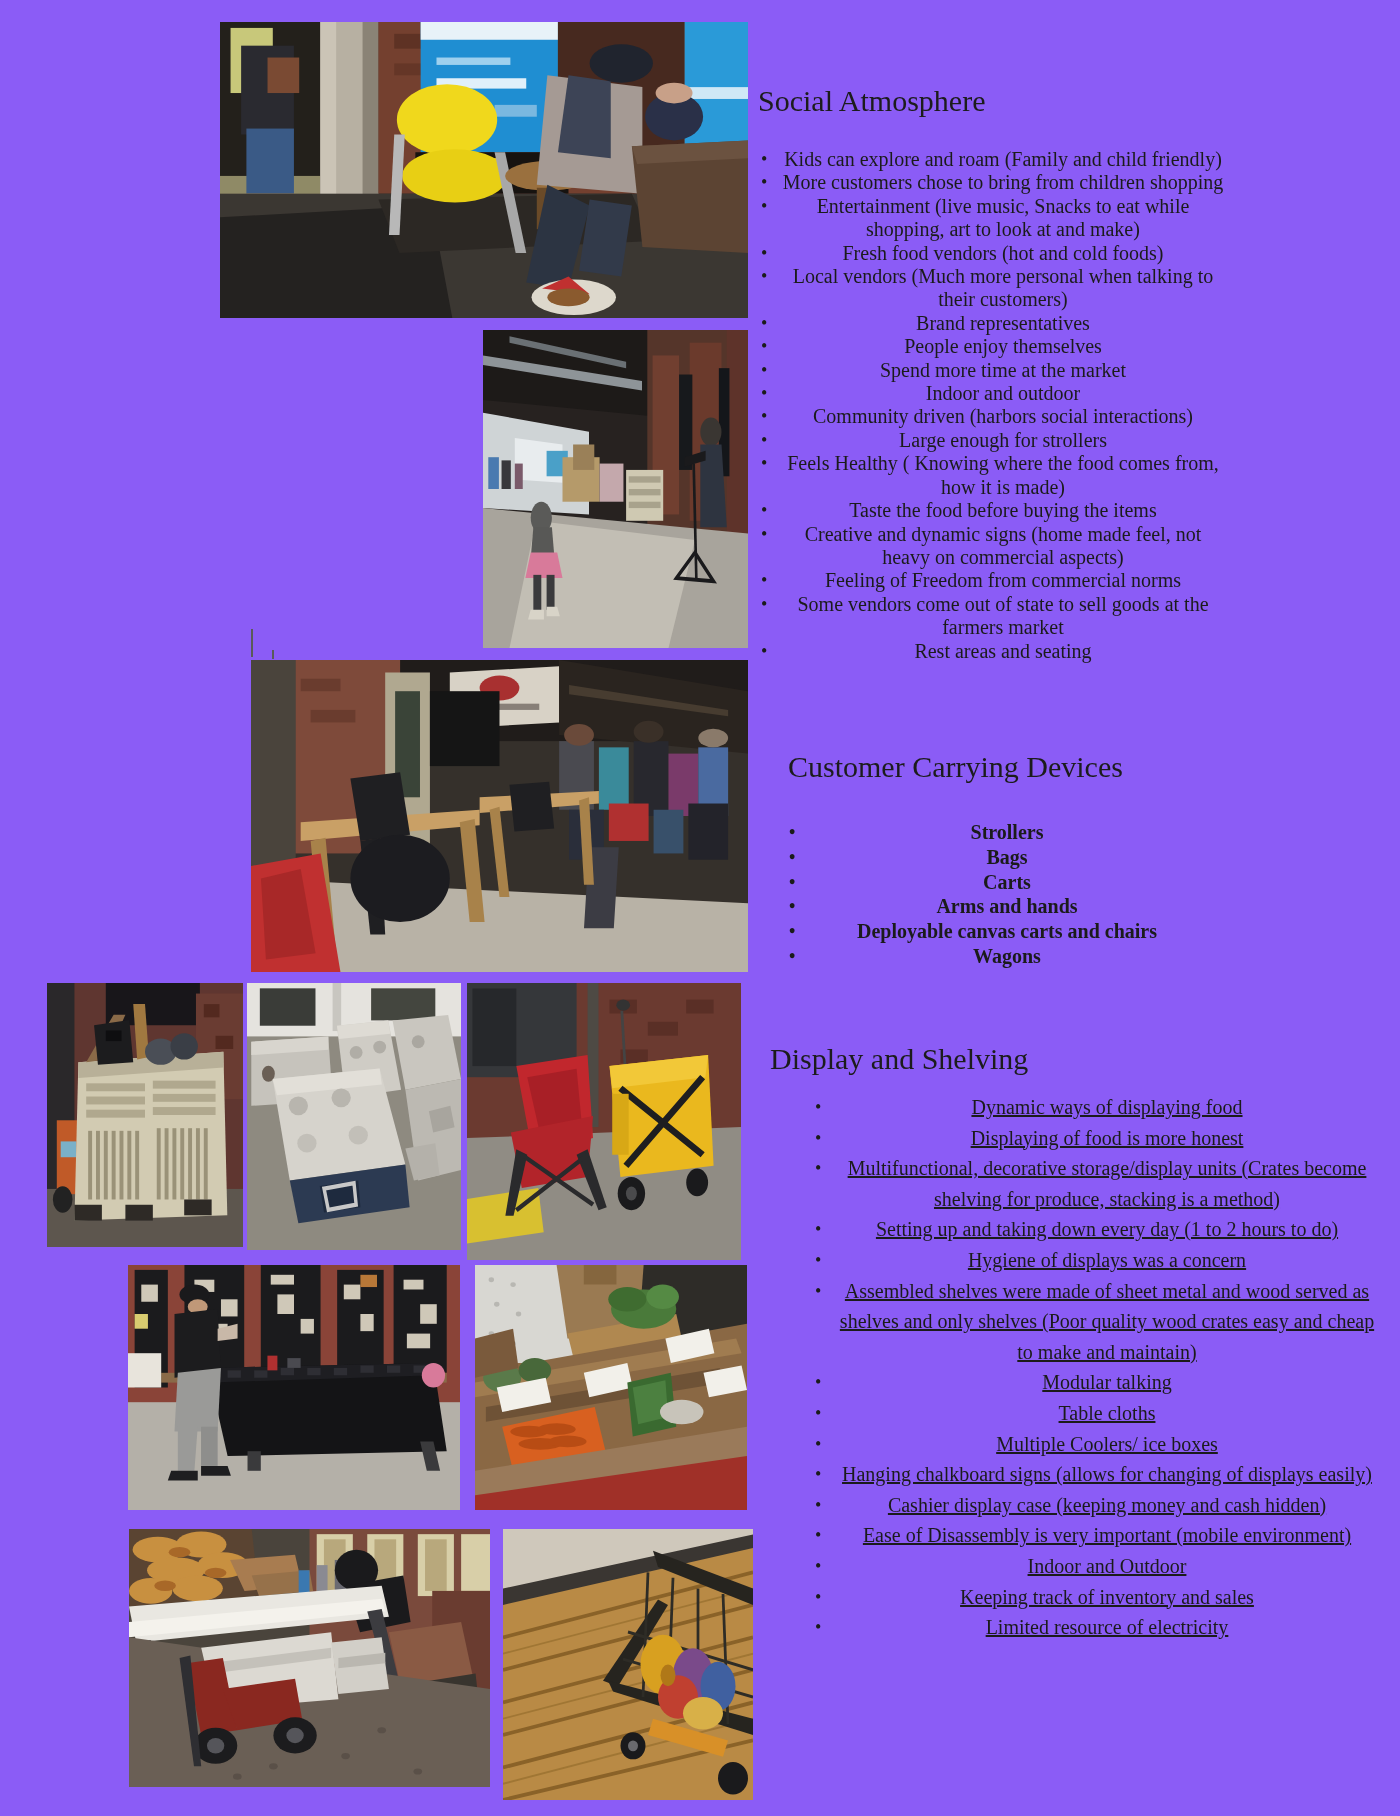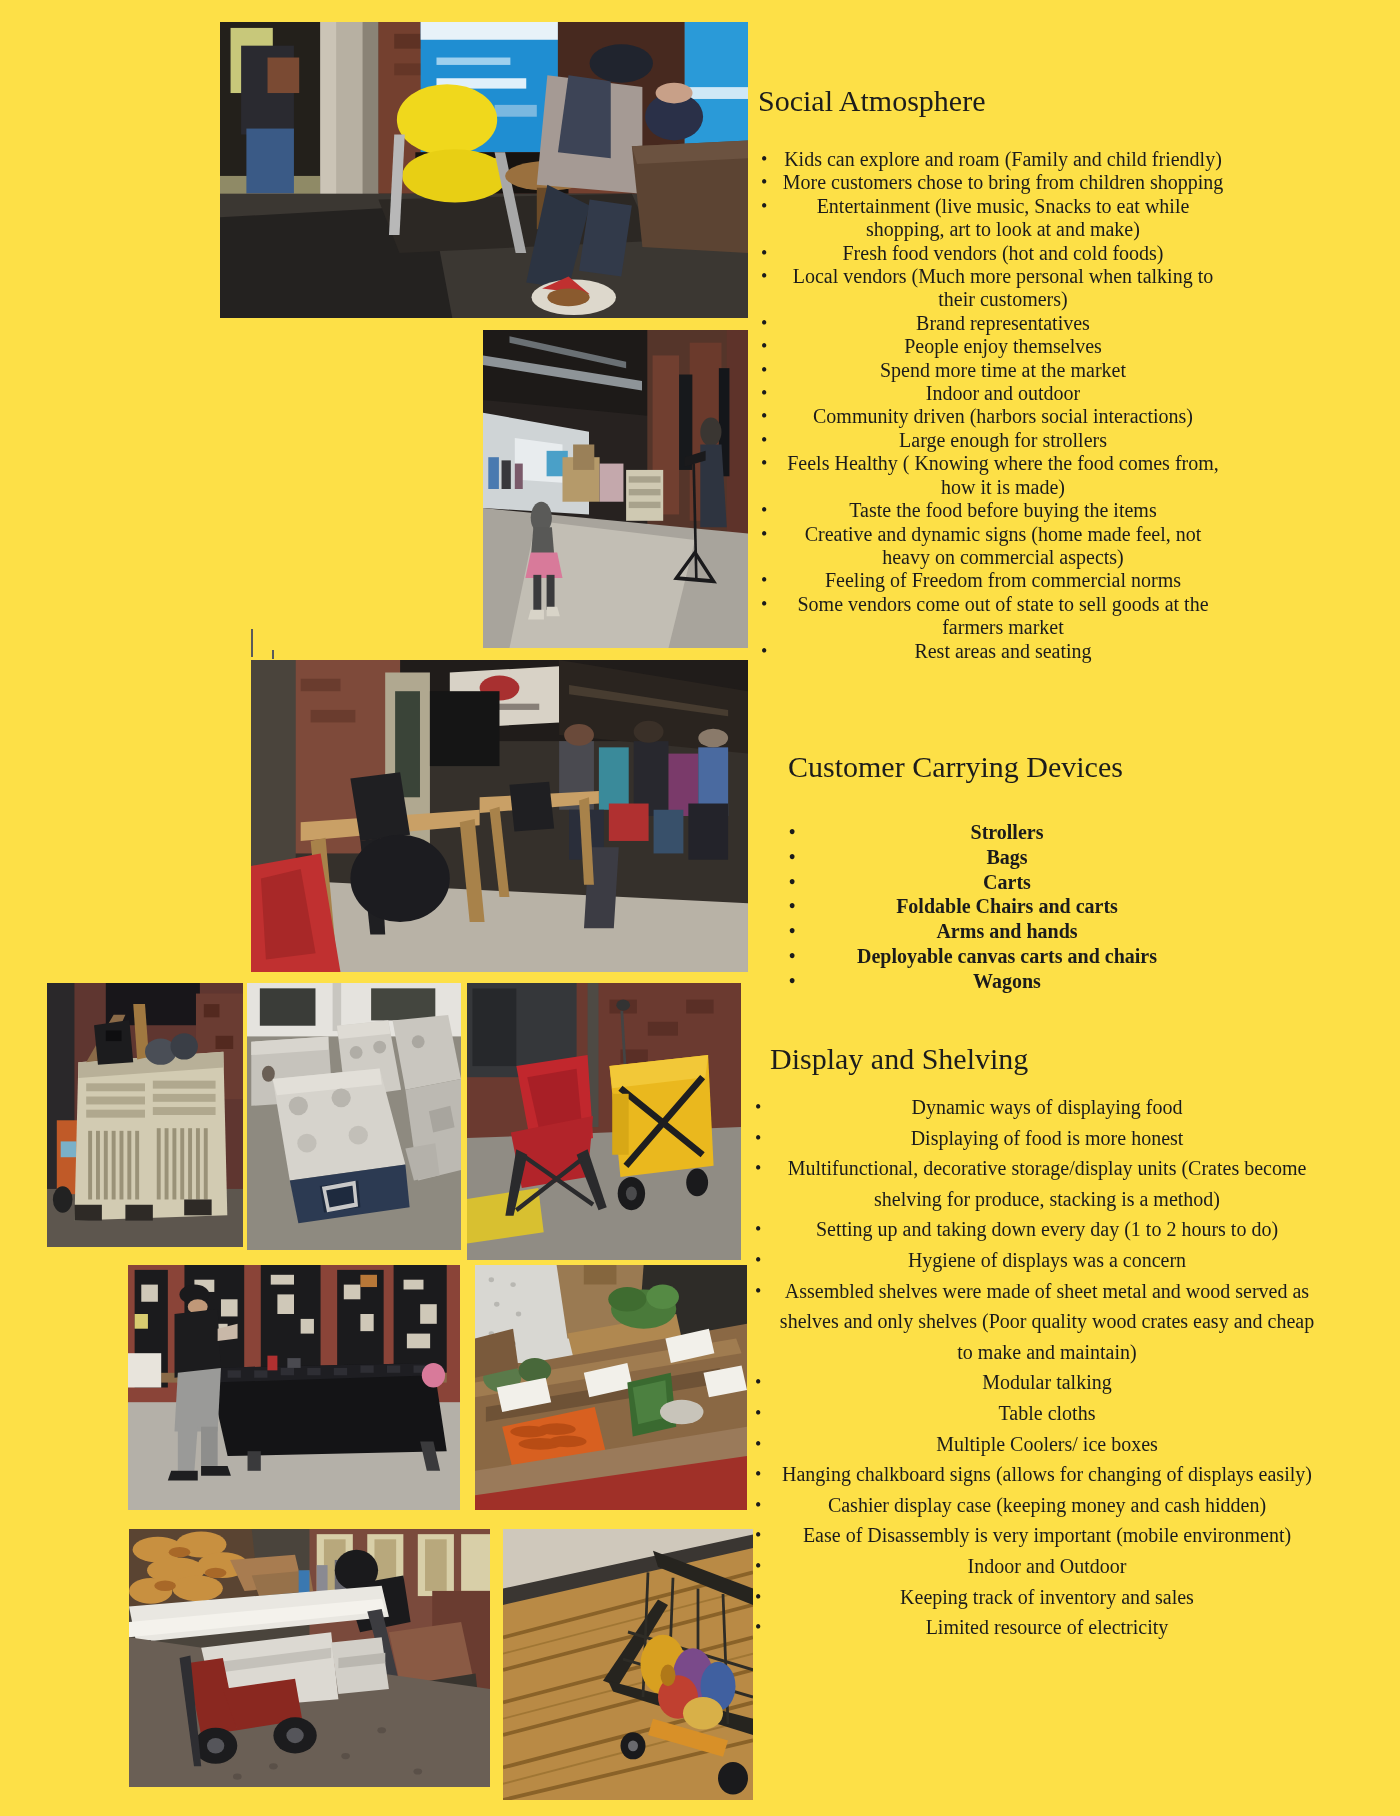--- a/index.html
+++ b/index.html
@@ -1,18 +1,18 @@
 <!DOCTYPE html>
 <html lang="en"><head>
 <meta charset="utf-8">
 <style>
   html,body{margin:0;padding:0;background:#e8e8e8;}
   #page{
     position:relative;width:1400px;height:1816px;margin:0 auto;
-    background:#fde047;overflow:hidden;
+    background:#8b5cf6;overflow:hidden;
     font-family:"Liberation Serif", serif;color:#1b1b1b;
   }
   .photo{position:absolute;overflow:hidden;background:#888;}
   .photo svg{display:block;width:100%;height:100%;}
   h2.sec-title{
     position:absolute;margin:0;font-weight:normal;
     font-size:30px;line-height:34px;color:#1c1c1c;letter-spacing:0px;
   }
   ul.blist{
     position:absolute;margin:0;padding:0;list-style:none;
@@ -518,29 +518,28 @@
     <li>Some vendors come out of state to sell goods at the farmers market</li>
     <li>Rest areas and seating</li>
   </ul>
 
   <h2 class="sec-title" style="left:788px;top:750px;">Customer Carrying Devices</h2>
 
   <ul class="blist" id="list-carrying" style="left:786px;top:820px;font-weight:bold;">
     <li>Strollers</li>
     <li>Bags</li>
     <li>Carts</li>
-    <li>Foldable Chairs and carts</li>
     <li>Arms and hands</li>
     <li>Deployable canvas carts and chairs</li>
     <li>Wagons</li>
   </ul>
 
   <h2 class="sec-title" style="left:770px;top:1042px;">Display and Shelving</h2>
 
-  <ul class="blist" id="list-display" style="left:752px;top:1092px;">
+  <ul class="blist" id="list-display" style="left:812px;top:1092px;text-decoration:underline;">
     <li>Dynamic ways of displaying food</li>
     <li>Displaying of food is more honest</li>
     <li>Multifunctional, decorative storage/display units (Crates become shelving for produce, stacking is a method)</li>
     <li>Setting up and taking down every day (1 to 2 hours to do)</li>
     <li>Hygiene of displays was a concern</li>
     <li>Assembled shelves were made of sheet metal and wood served as shelves and only shelves (Poor quality wood crates easy and cheap to make and maintain)</li>
     <li>Modular talking</li>
     <li>Table cloths</li>
     <li>Multiple Coolers/ ice boxes</li>
     <li>Hanging chalkboard signs (allows for changing of displays easily)</li>

